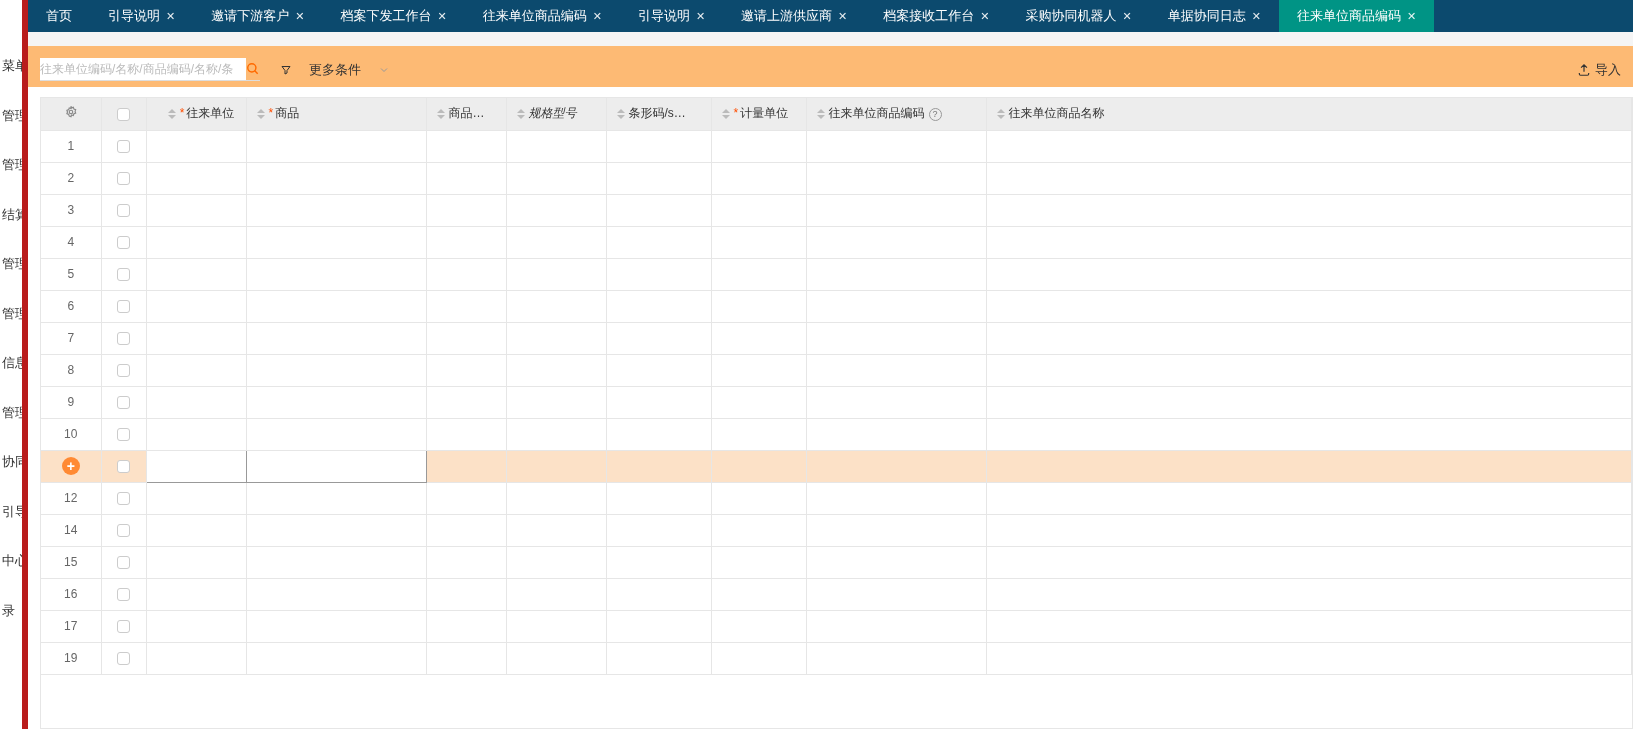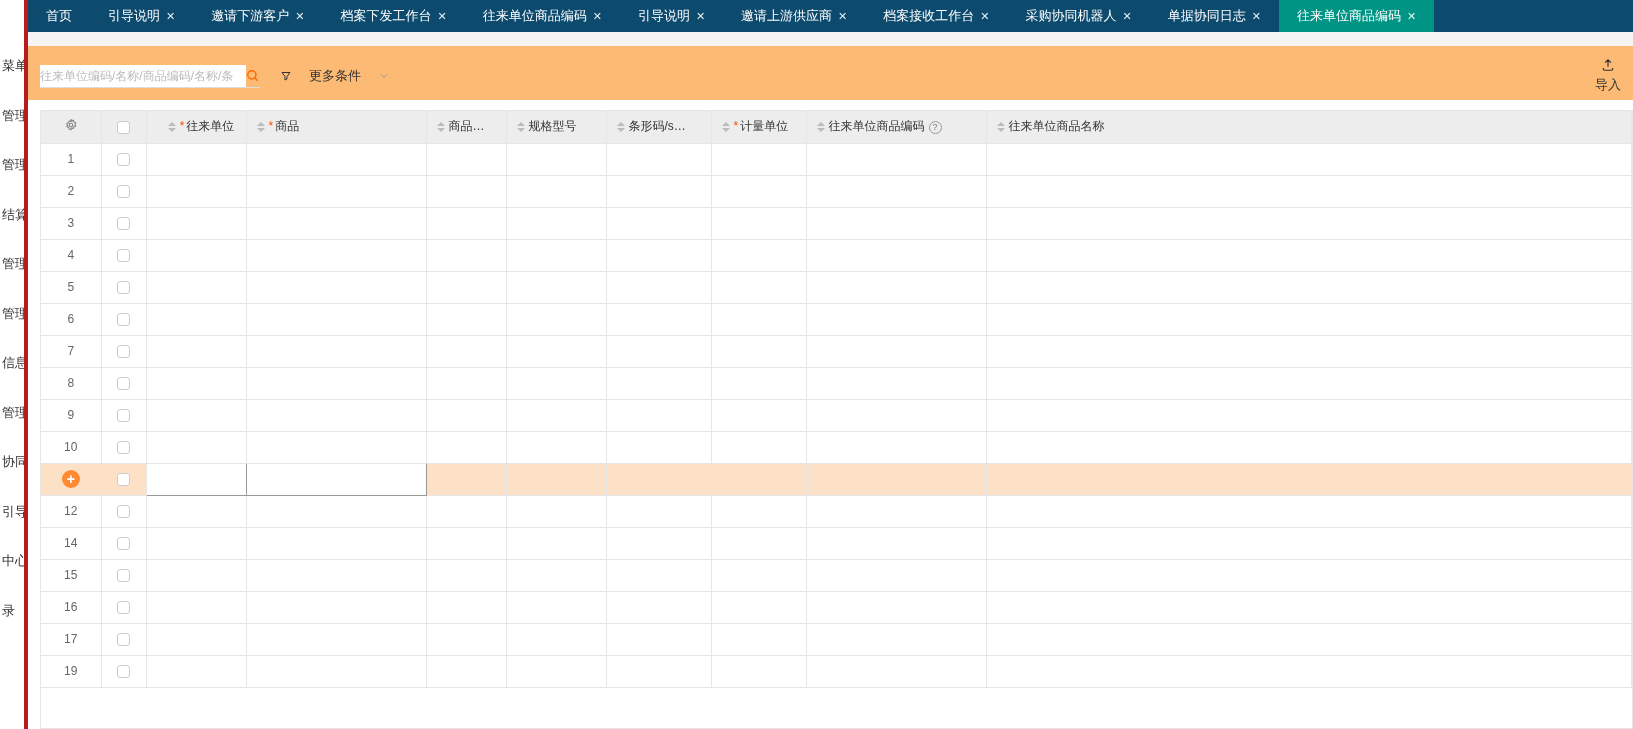--- a/index.html
+++ b/index.html
@@ -8,21 +8,21 @@
   font-size: 13px;
   color: #333;
   background: #fff;
   overflow: hidden;
 }
 .app { display: flex; height: 729px; width: 1633px; }
 
 
 .sidebar {
   width: 28px;
-  border-right: 4px solid #b91c1c;
+  border-right: 6px solid #b91c1c;
   flex-shrink: 0;
   padding-top: 50px;
   background: #fff;
 }
 .sidebar-item {
   color: #333;
   font-size: 13px;
   padding: 6px 2px;
   margin-bottom: 18px;
   cursor: pointer;
@@ -94,21 +94,20 @@
 }
 .filter-icon, .chev-icon { width: 12px; height: 12px; }
 .spacer { flex: 1; }
 .export-btn {
   display: flex;
   align-items: center;
   gap: 4px;
   cursor: pointer;
   font-size: 13px;
   color: #333;
-  flex-direction: column;
 }
 
 
 .table-wrap {
   margin: 10px 0 0 12px;
   border: 1px solid #e6e6e6;
   overflow: hidden;
   flex: 1;
 }
 table { border-collapse: collapse; width: 100%; table-layout: fixed; }
@@ -126,21 +125,21 @@
   color: #333;
   text-align: left;
   padding-left: 10px;
 }
 th.center, td.center { text-align: center; padding-left: 0; }
 .col-idx { width: 60px; }
 .col-chk { width: 45px; }
 .col-unit { width: 100px; text-align: center; }
 .col-prod { width: 180px; }
 .col-pcode { width: 80px; }
-.col-spec { width: 100px; }
+.col-spec { width: 100px; font-style: italic; }
 .col-bar { width: 105px; }
 .col-uom { width: 95px; }
 .col-code { width: 180px; margin-top: 20px; }
 .col-name { width: auto; }
 td { font-size: 12px; color: #666; }
 tr.highlight td { background: #fce1c7; }
 tr.highlight .col-unit-cell, tr.highlight .col-prod-cell {
   border: 1px solid #999;
   background: #fff;
   height: 32px;

